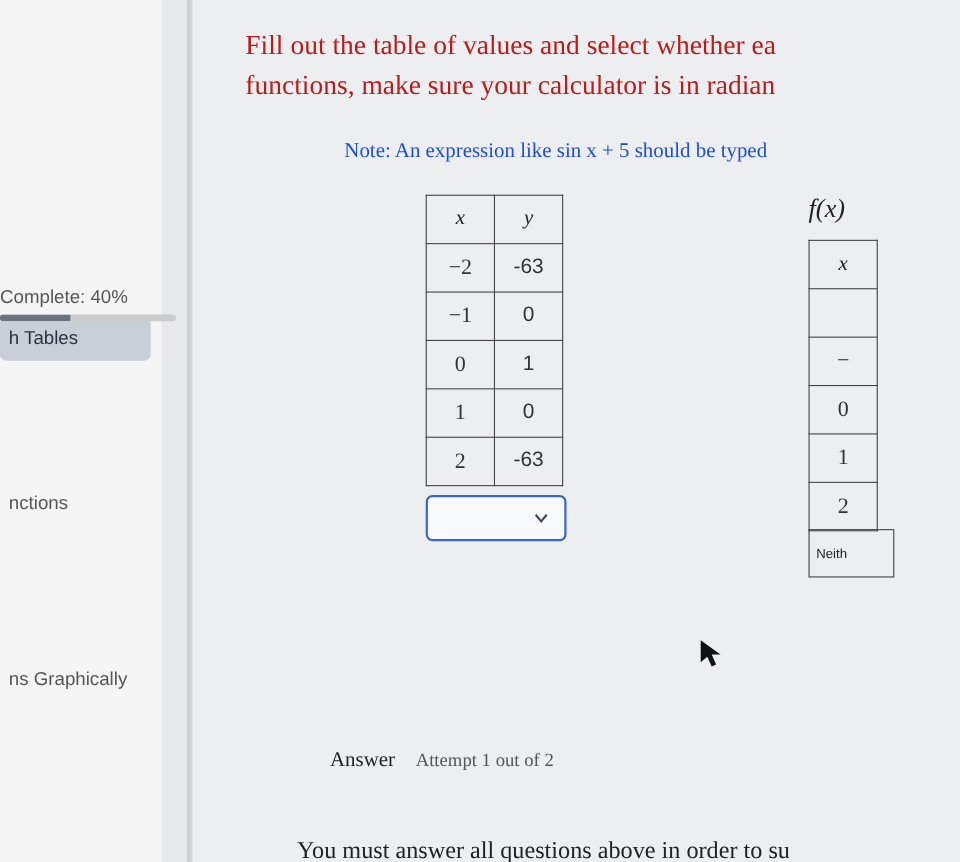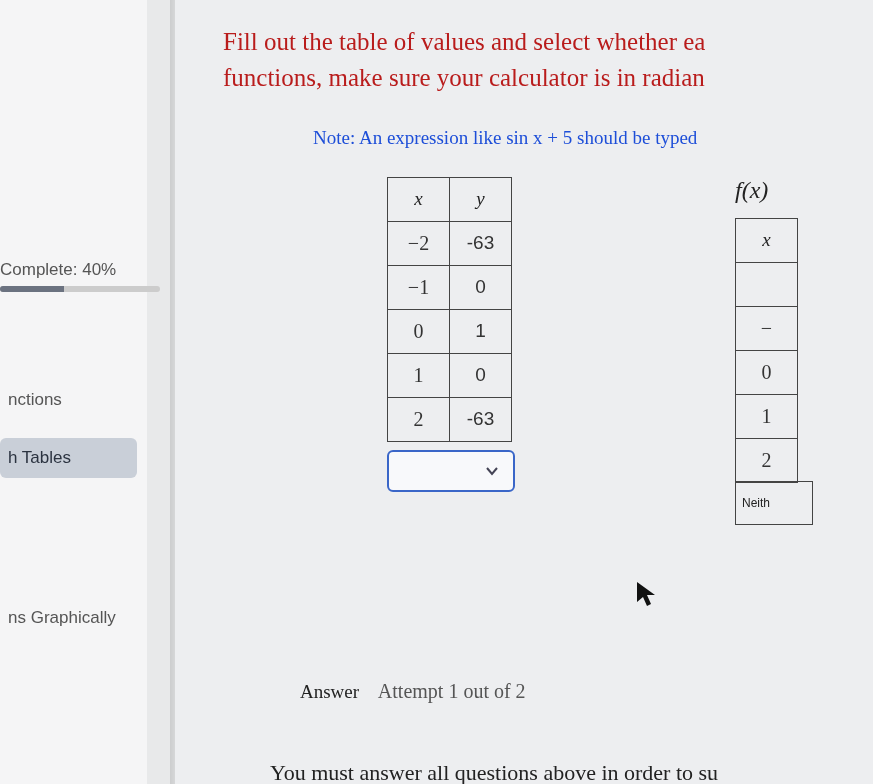--- a/index.html
+++ b/index.html
@@ -26,36 +26,36 @@
 table.vt td.mx{font-family:'Times New Roman',serif;font-size:20px}
 .dropdown{margin-top:8px;margin-left:24px;width:128px;height:42px;border:2.5px solid #3a66c8;border-radius:6px;background:#f8f9fb;display:flex;align-items:center;justify-content:flex-end;padding-right:14px;cursor:pointer}
 .chev{width:14px;height:14px}
 .chev svg{display:block}
 .table2 th,.table2 td{width:72px}
 .neith{border:1.5px solid #444;width:78px;height:44px;display:flex;align-items:center;justify-content:flex-start;padding-left:6px;font-family:Arial,sans-serif;font-size:12px;margin-top:-1.5px;margin-left:0}
 .cursor{position:absolute;left:635px;top:580px}
 .cursor svg{width:22px;height:28px}
 .answer{position:absolute;left:300px;top:680px;font-size:19px}
 .answer b{font-weight:normal;margin-right:14px}
-.attempt{color:#555;font-size:20px}
+.attempt{color:#555;font-size:17px}
 .warn{position:absolute;left:270px;top:760px;font-size:22px;white-space:nowrap;overflow:hidden}
 .vshade{position:absolute;left:170px;top:0;width:14px;height:100%;background:linear-gradient(90deg,rgba(0,0,0,.12),rgba(0,0,0,0))}
 </style>
 </head>
 <body>
 
 <div class="sidebar">
   <div class="progress-wrap">
     <div class="progress-label">Complete: 40%</div>
     <div class="progress-bar">
       <div class="progress-fill"></div>
     </div>
   </div>
+  <div class="nav-item nav2 active">h Tables</div>
   <div class="nav-item nav1">nctions</div>
-  <div class="nav-item nav2 active">h Tables</div>
   <div class="nav-item nav3">ns Graphically</div>
 </div>
 
 <div class="vshade"></div>
 
 <div class="main">
   <div class="instr">
     <span>Fill out the table of values and select whether ea</span><br>
     <span>functions, make sure your calculator is in radian</span>
   </div>

